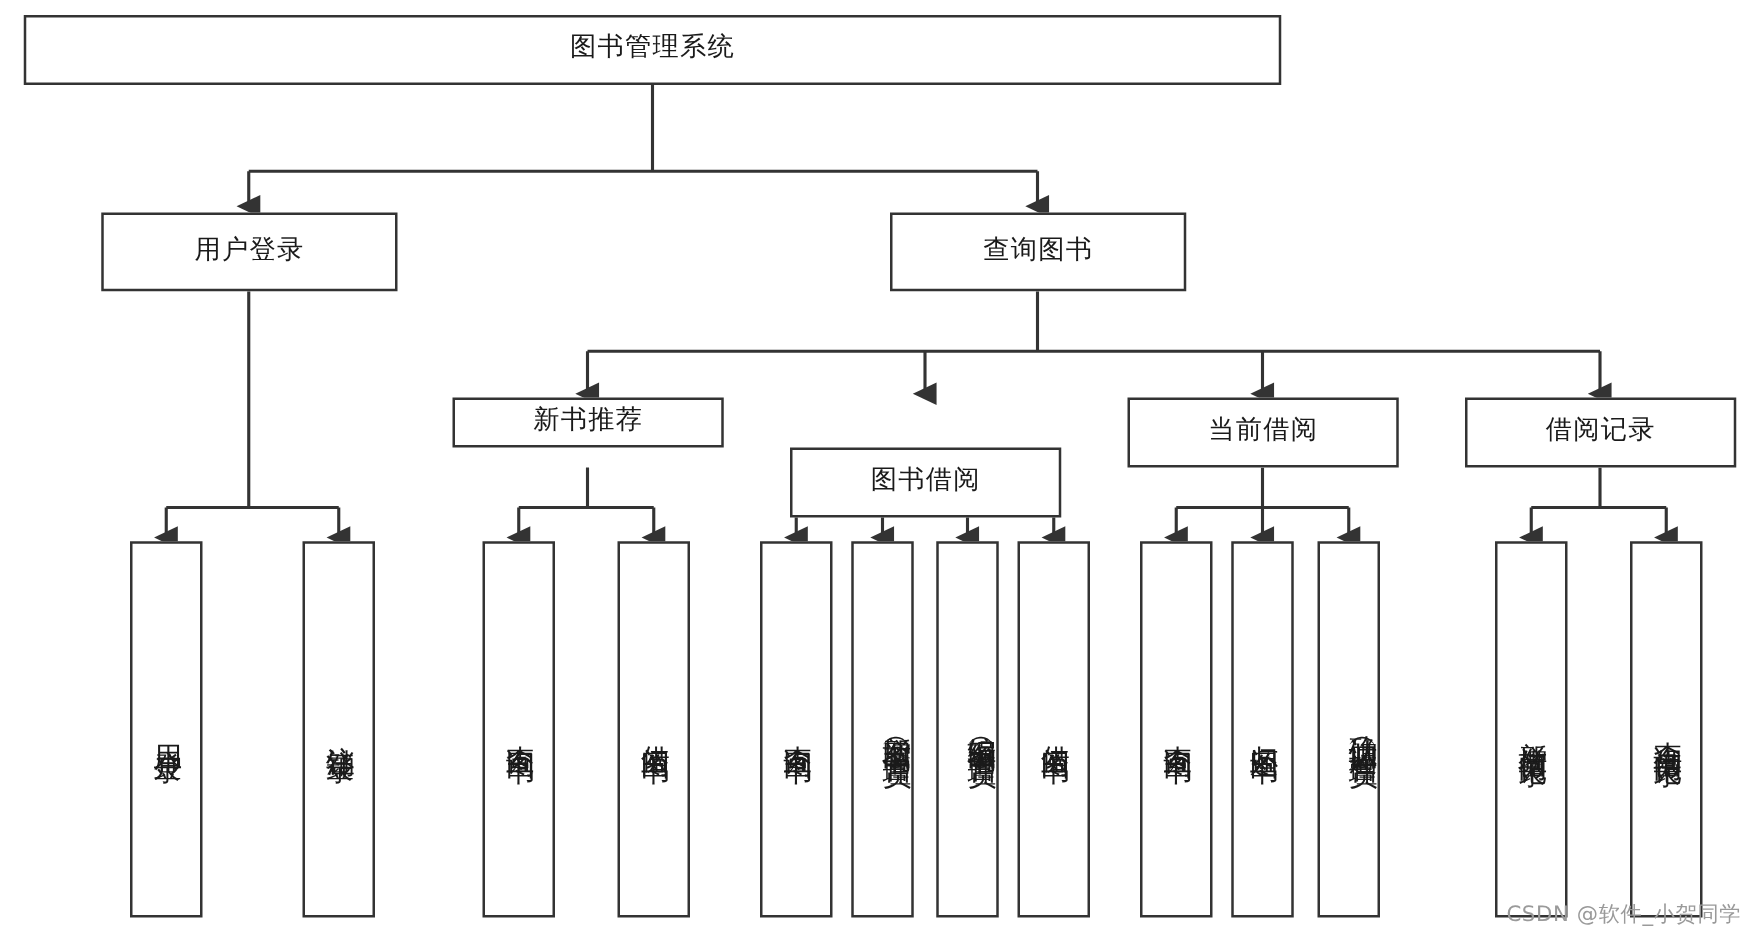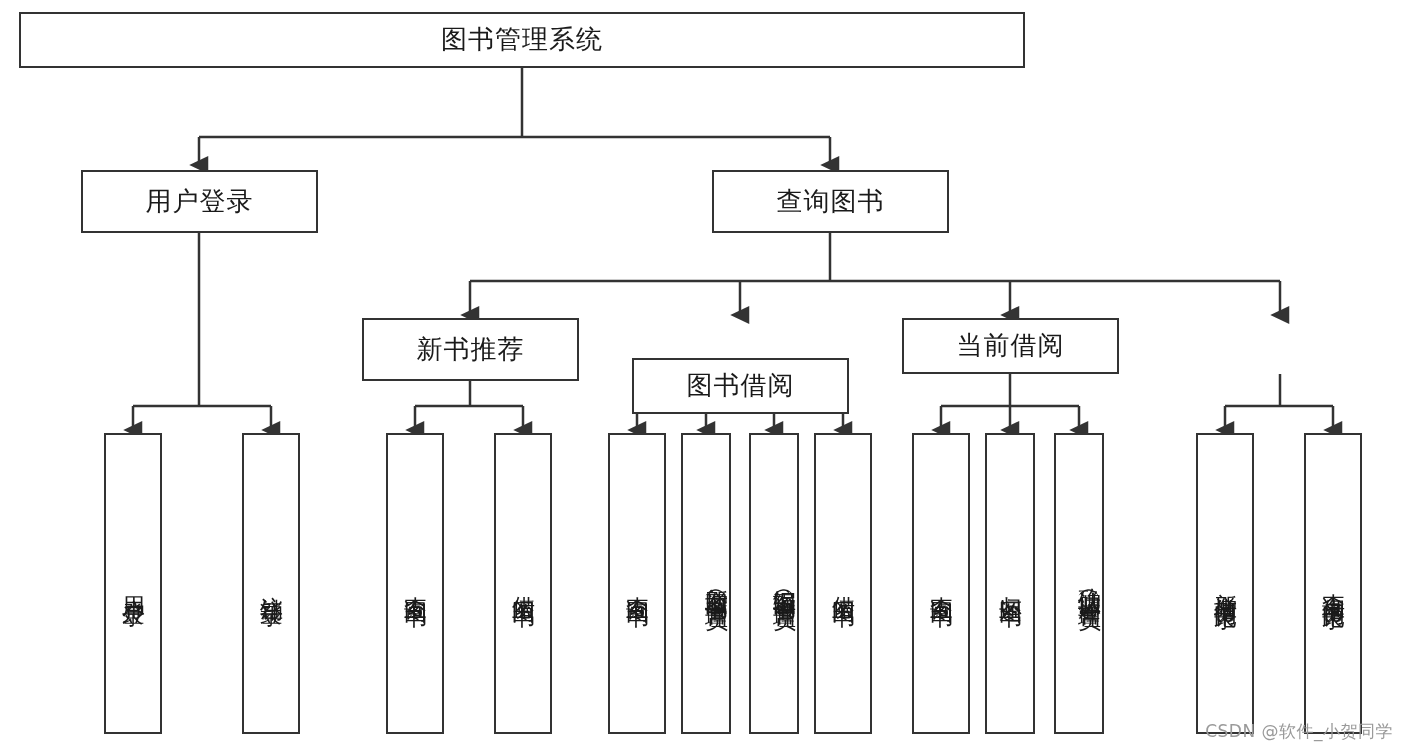--- a/index.html
+++ b/index.html
@@ -28,22 +28,23 @@
     position: absolute;
     box-sizing: border-box;
     border: 2.5px solid #333333;
     background: #ffffff;
     display: flex;
     align-items: center;
     justify-content: center;
     color: #1a1a1a;
   }
   .node.horiz {
-    font-size: 26px;
+    font-size: 21px;
     letter-spacing: 1px;
+    font-family: Liberation Mono, monospace;
   }
   .node.vert {
     writing-mode: vertical-rl;
     text-orientation: upright;
     font-size: 23px;
     letter-spacing: 3px;
     padding-top: 6px;
     padding-bottom: 6px;
     align-items: flex-start;
     justify-content: center;
@@ -131,29 +132,32 @@
     <span class="node-label">图书管理系统</span>
   </div>
 
   <div class="node horiz" style="left:81px; top:170px; width:237px; height:63px;">
     <span class="node-label">用户登录</span>
   </div>
   <div class="node horiz" style="left:712px; top:170px; width:237px; height:63px;">
     <span class="node-label">查询图书</span>
   </div>
 
-  <div class="node horiz" style="left:362px; top:318px; width:217px; height:63px;">
+  <div class="node horiz" style="left:362px; top:318px; width:217px; height:40px;">
     <span class="node-label">新书推荐</span>
   </div>
   <div class="node horiz" style="left:632px; top:318px; width:217px; height:56px;margin-top:40px;">
     <span class="node-label">图书借阅</span>
   </div>
   <div class="node horiz" style="left:902px; top:318px; width:217px; height:56px;">
     <span class="node-label">当前借阅</span>
   </div>
+  <div class="node horiz" style="left:1172px; top:318px; width:217px; height:56px;">
+    <span class="node-label">借阅记录</span>
+  </div>
 
   <div class="node vert" style="left:104px; top:433px; width:58px; height:301px; align-items:center;">
     <span class="node-label">用户登录</span>
   </div>
   <div class="node vert" style="left:242px; top:433px; width:58px; height:301px; align-items:center;">
     <span class="node-label">注销登录</span>
   </div>
 
   <div class="node vert" style="left:386px; top:433px; width:58px; height:301px; align-items:center;">
     <span class="node-label">查询图书</span>

